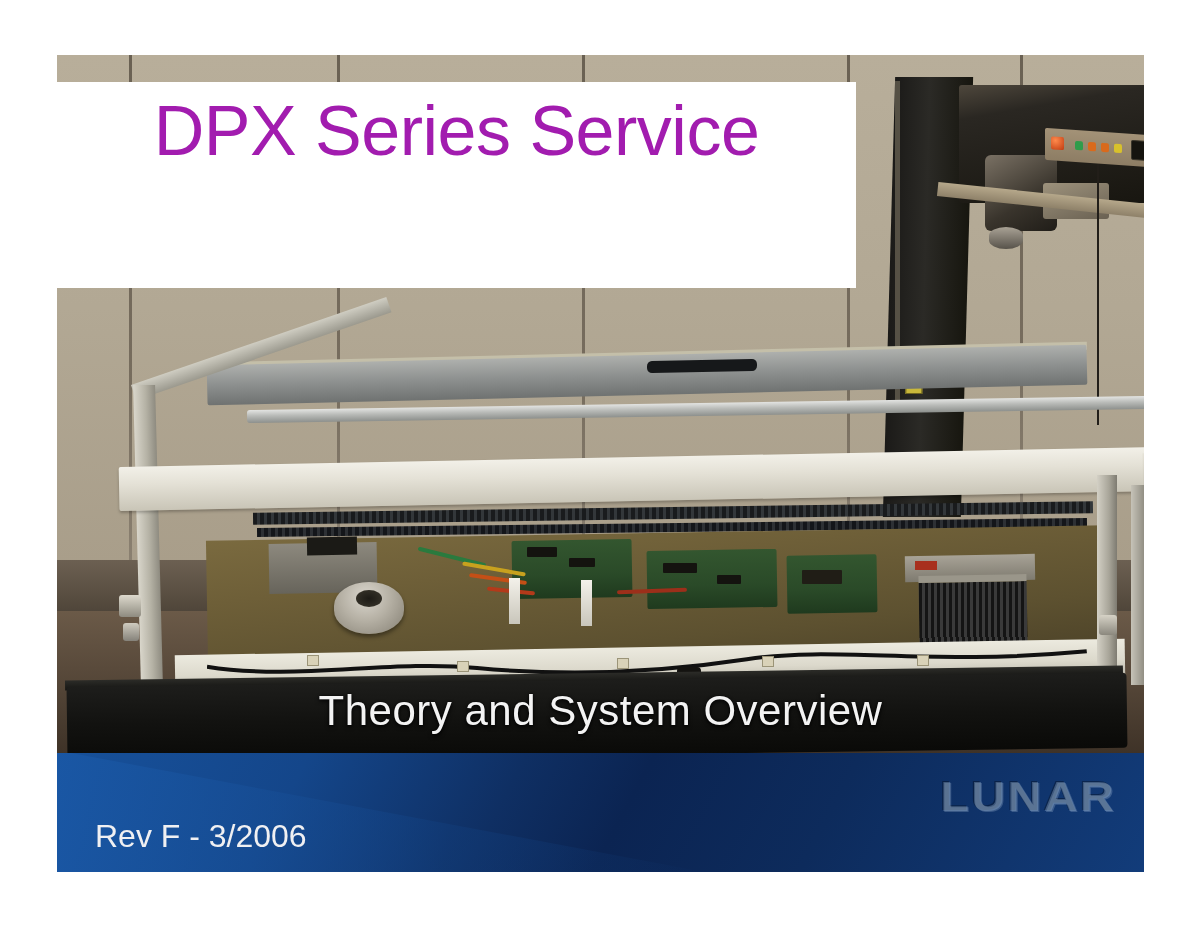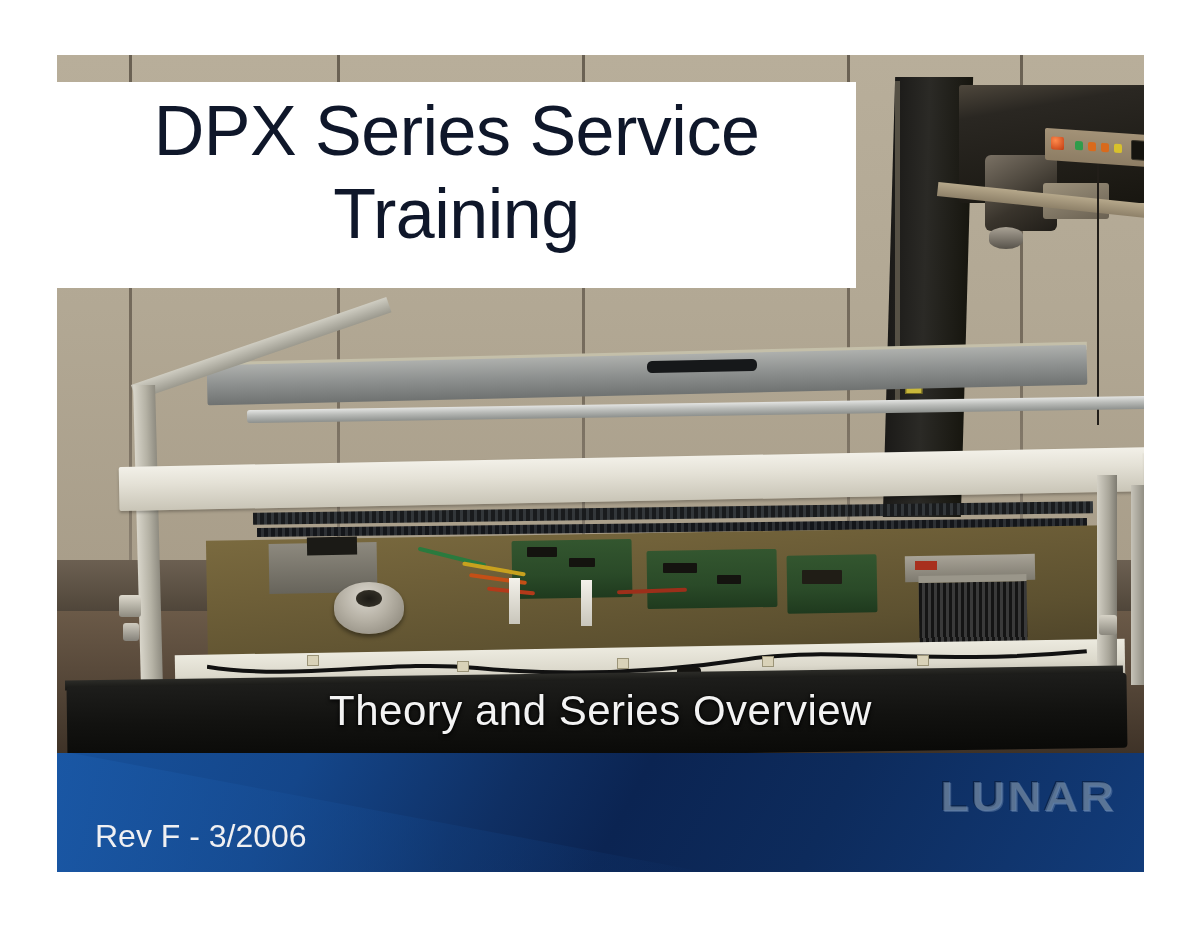--- a/index.html
+++ b/index.html
@@ -396,21 +396,21 @@
     height: 206px;
     background: #ffffff;
     display: flex;
     flex-direction: column;
     align-items: center;
     justify-content: flex-start;
     padding-top: 8px;
     box-sizing: border-box;
   }
   .title-line {
-    color: #0f172a;
+    color: #a21caf;
     font-size: 70px;
     line-height: 1.18;
     font-family: "Liberation Sans", sans-serif;
     font-weight: normal;
     white-space: nowrap;
     letter-spacing: -0.5px;
   }
 
   
   .footer {
@@ -560,26 +560,25 @@
 
     <div class="post-r"></div>
     <div class="post-r2"></div>
     <div class="foot-l"></div>
     <div class="foot-l2"></div>
     <div class="foot-r"></div>
 
     <div class="base-rim"></div>
     <div class="base"></div>
 
-    <div class="subtitle">Theory and Series Overview</div>
+    <div class="subtitle">Theory and System Overview</div>
   </div>
 
   <div class="title-box">
     <div class="title-line">DPX Series Service</div>
-    <div class="title-line">Training</div>
   </div>
 
   <div class="footer">
     <div class="footer-diag"></div>
     <div class="footer-wedge"></div>
     <div class="rev-text">Rev F  - 3/2006</div>
     <div class="lunar-logo">LUNAR</div>
   </div>
 
 </div>

